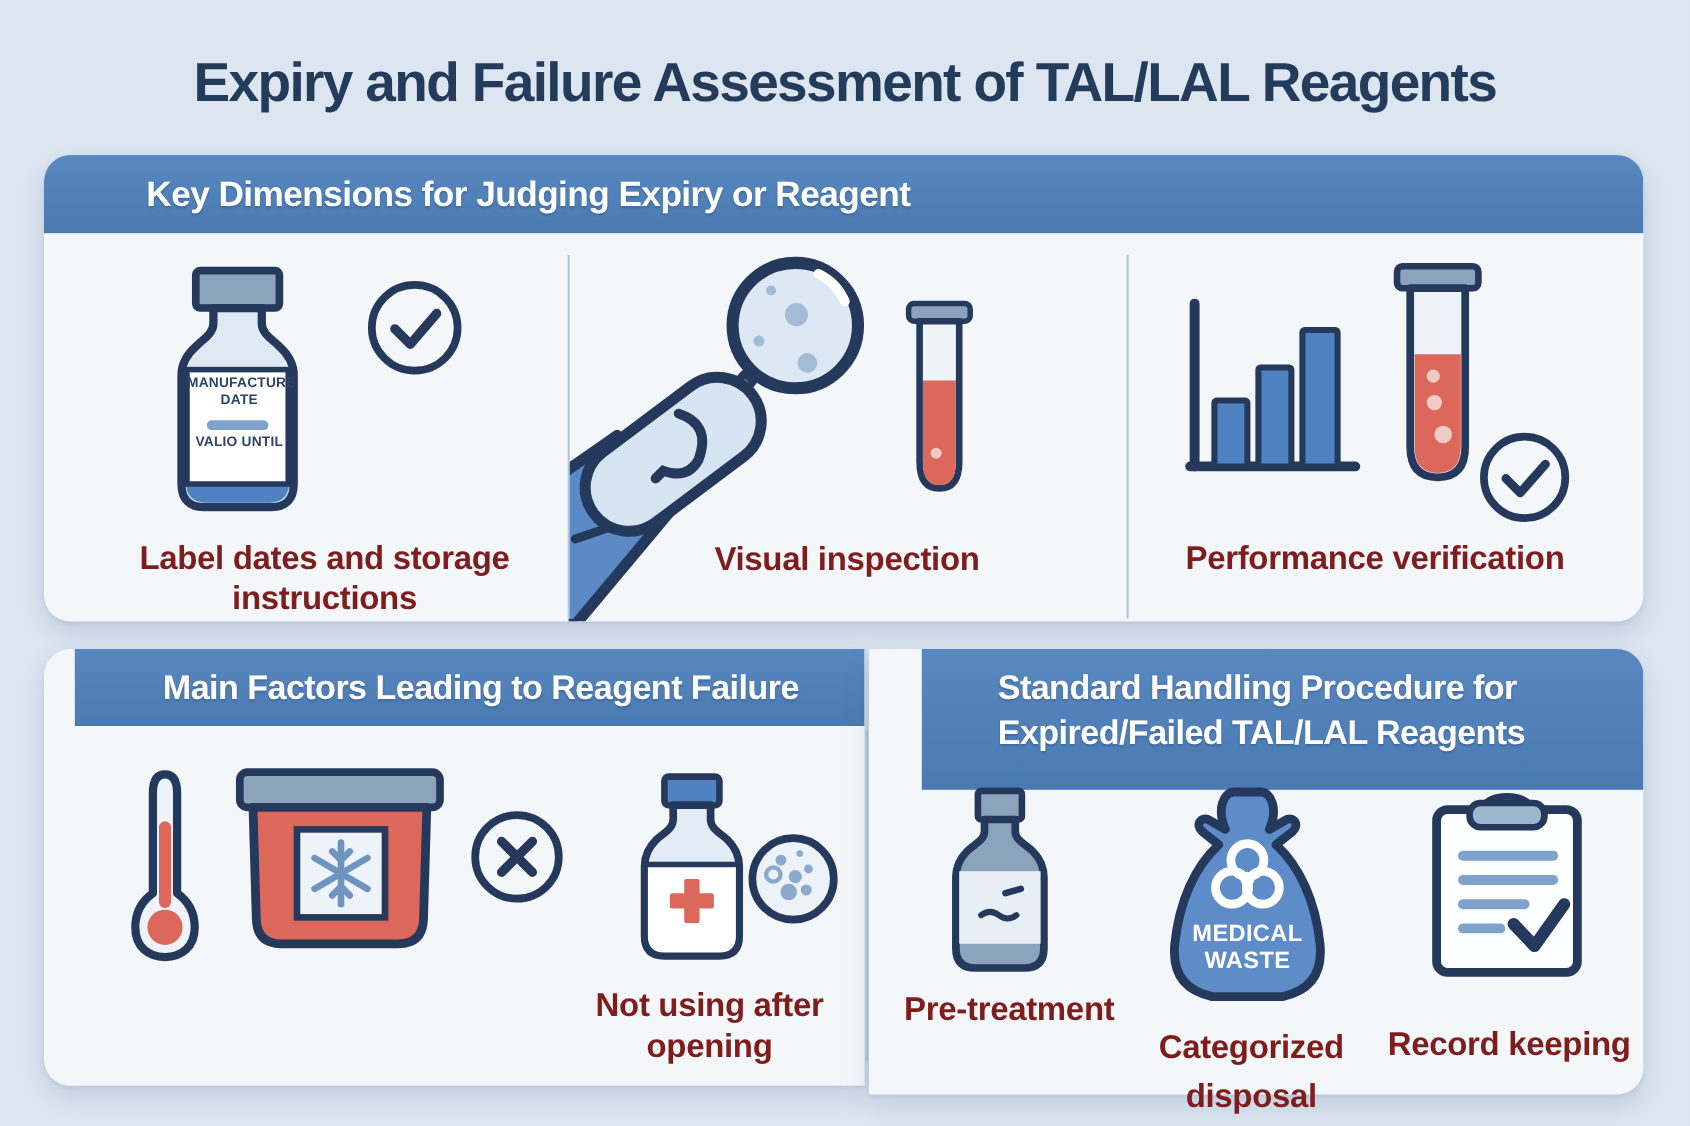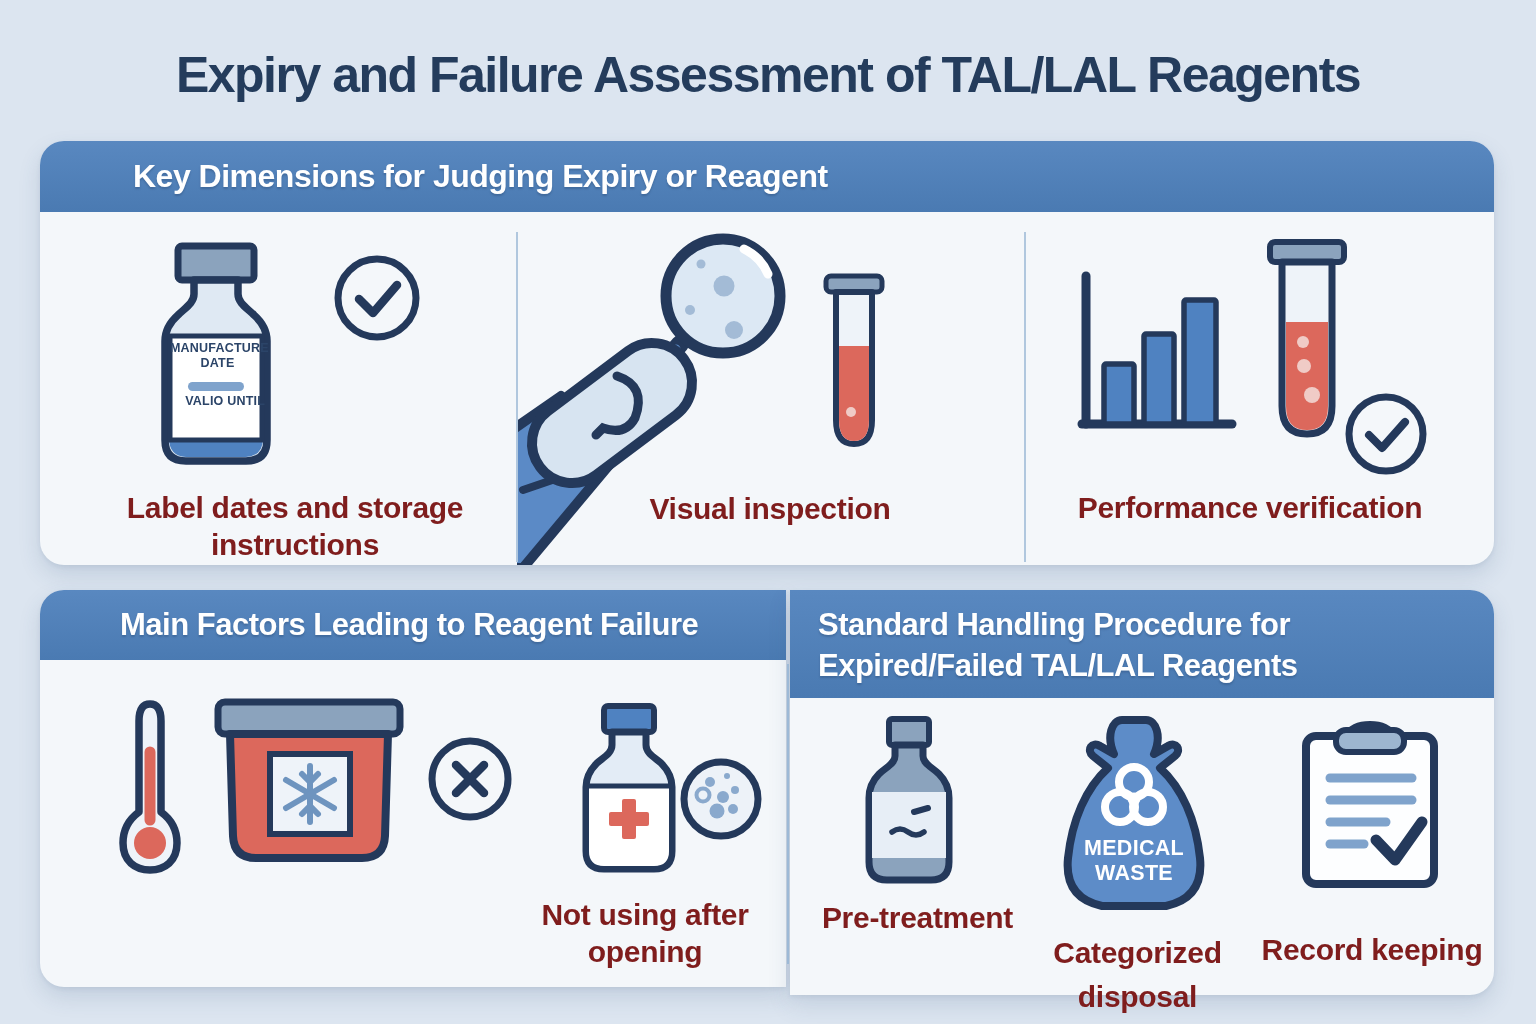--- a/index.html
+++ b/index.html
@@ -20,22 +20,22 @@
   #panel-top{left:40px;top:141px;width:1454px;height:424px;border-radius:24px;}
   #panel-left{left:40px;top:590px;width:746px;height:397px;border-radius:24px 0 0 24px;}
   #panel-right{left:790px;top:590px;width:704px;height:405px;border-radius:0 24px 24px 0;}
   .panel-header{
     position:absolute;left:0;top:0;right:0;
     background:linear-gradient(180deg,#5988c0 0%,#4a7ab2 100%);
     color:#ffffff;font-weight:bold;letter-spacing:-0.5px;
     text-shadow:0 2px 2px rgba(30,55,90,.28);
   }
   #panel-top .panel-header{height:71px;line-height:71px;padding-left:93px;font-size:32px;}
-  #panel-left .panel-header{height:70px;line-height:70px;padding-left:80px;font-size:31px;}
-  #panel-right .panel-header{height:108px;padding:14px 30px 0 28px;font-size:31px;line-height:41px;box-sizing:border-box;}
+  #panel-left .panel-header{height:70px;line-height:70px;padding-left:80px;font-size:31px;margin-left:28px;}
+  #panel-right .panel-header{height:128px;padding:14px 30px 0 69px;font-size:31px;line-height:41px;box-sizing:border-box;margin-left:48px;}
   .caption{
     position:absolute;color:#7f1d1d;font-weight:bold;text-align:center;
     font-size:30px;line-height:37px;letter-spacing:-0.3px;
   }
   .vdiv{position:absolute;width:2px;background:#b0c7de;}
   .icon-svg{position:absolute;overflow:visible;}
   #hand-magnifier-svg{position:absolute;left:477px;top:87px;width:382px;height:337px;}
   .vial-text{
     position:absolute;text-align:center;font-weight:bold;color:#2b4468;
     font-size:12.5px;line-height:15px;letter-spacing:.2px;
@@ -79,21 +79,21 @@
   <div class="vdiv" style="left:1024px;top:232px;height:330px;"></div>
 
   <svg class="icon-svg" style="left:156px;top:242px;" width="120" height="228" viewBox="0 0 120 228">
     <rect x="22" y="4" width="76" height="34" rx="4" fill="#8ba3bd" stroke="#24395b" stroke-width="7"></rect>
     <path d="M38,38 V52 C38,61 29,66 22,73 C13,81 9,89 9,99 V198 Q9,219 30,219 H90 Q111,219 111,198 V99 C111,89 107,81 98,73 C91,66 82,61 82,52 V38 Z" fill="#dfe9f3" stroke="#24395b" stroke-width="7.5" stroke-linejoin="round"></path>
     <path d="M13,196 H107 Q107,214 90,215 H30 Q13,214 13,196 Z" fill="#4f82c1"></path>
     <rect x="14" y="94" width="92" height="104" fill="#ffffff" stroke="#24395b" stroke-width="5"></rect>
     <rect x="32" y="140" width="56" height="9" rx="4.5" fill="#7fa3cc"></rect>
   </svg>
   <div class="vial-text" style="left:170px;top:341px;width:95px;">MANUFACTURE DATE</div>
-  <div class="vial-text" style="left:170px;top:394px;width:95px;text-align:right;">VALIO UNTIL</div>
+  <div class="vial-text" style="left:170px;top:394px;width:95px;">VALIO UNTIL</div>
 
   <svg class="icon-svg" style="left:330px;top:251px;" width="94" height="94" viewBox="0 0 94 94">
     <circle cx="47" cy="47" r="39" fill="none" stroke="#24395b" stroke-width="7"></circle>
     <path d="M29,48 L43,62 L67,34" fill="none" stroke="#24395b" stroke-width="8.5" stroke-linecap="round" stroke-linejoin="round"></path>
   </svg>
 
   <svg class="icon-svg" style="left:824px;top:274px;" width="60" height="178" viewBox="0 0 60 178">
     <rect x="2" y="2" width="56" height="16" rx="5" fill="#8ba3bd" stroke="#24395b" stroke-width="5"></rect>
     <path d="M12,18 V146 Q12,170 30,170 Q48,170 48,146 V18 Z" fill="#eef3f9" stroke="#24395b" stroke-width="6" stroke-linejoin="round"></path>
     <path d="M15,72 H45 V146 Q45,167 30,167 Q15,167 15,146 Z" fill="#dc685c"></path>

